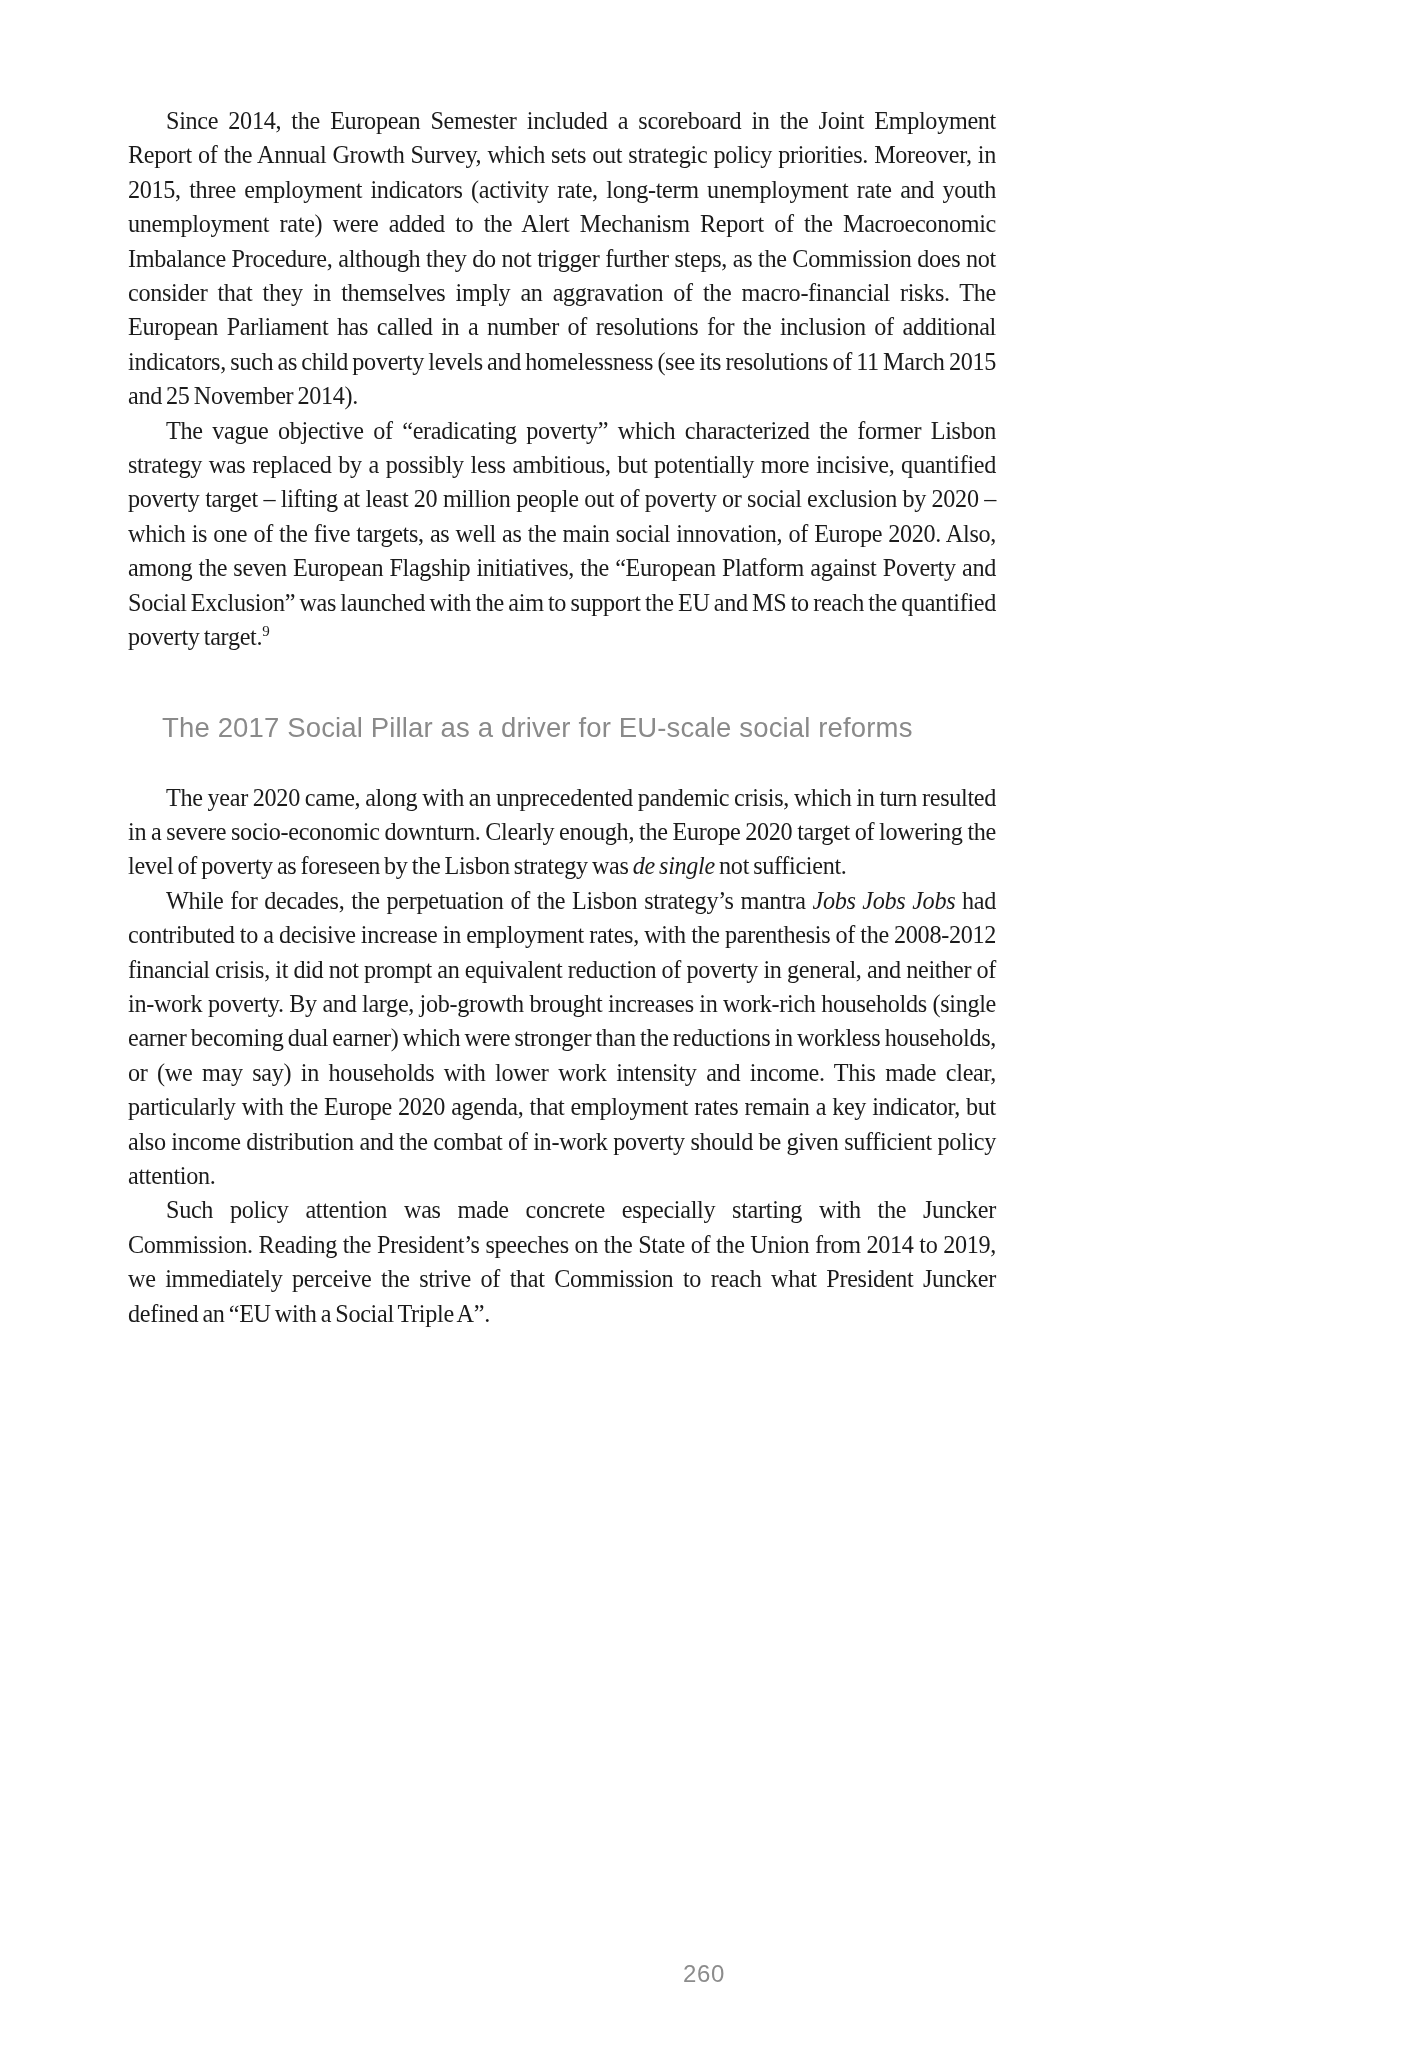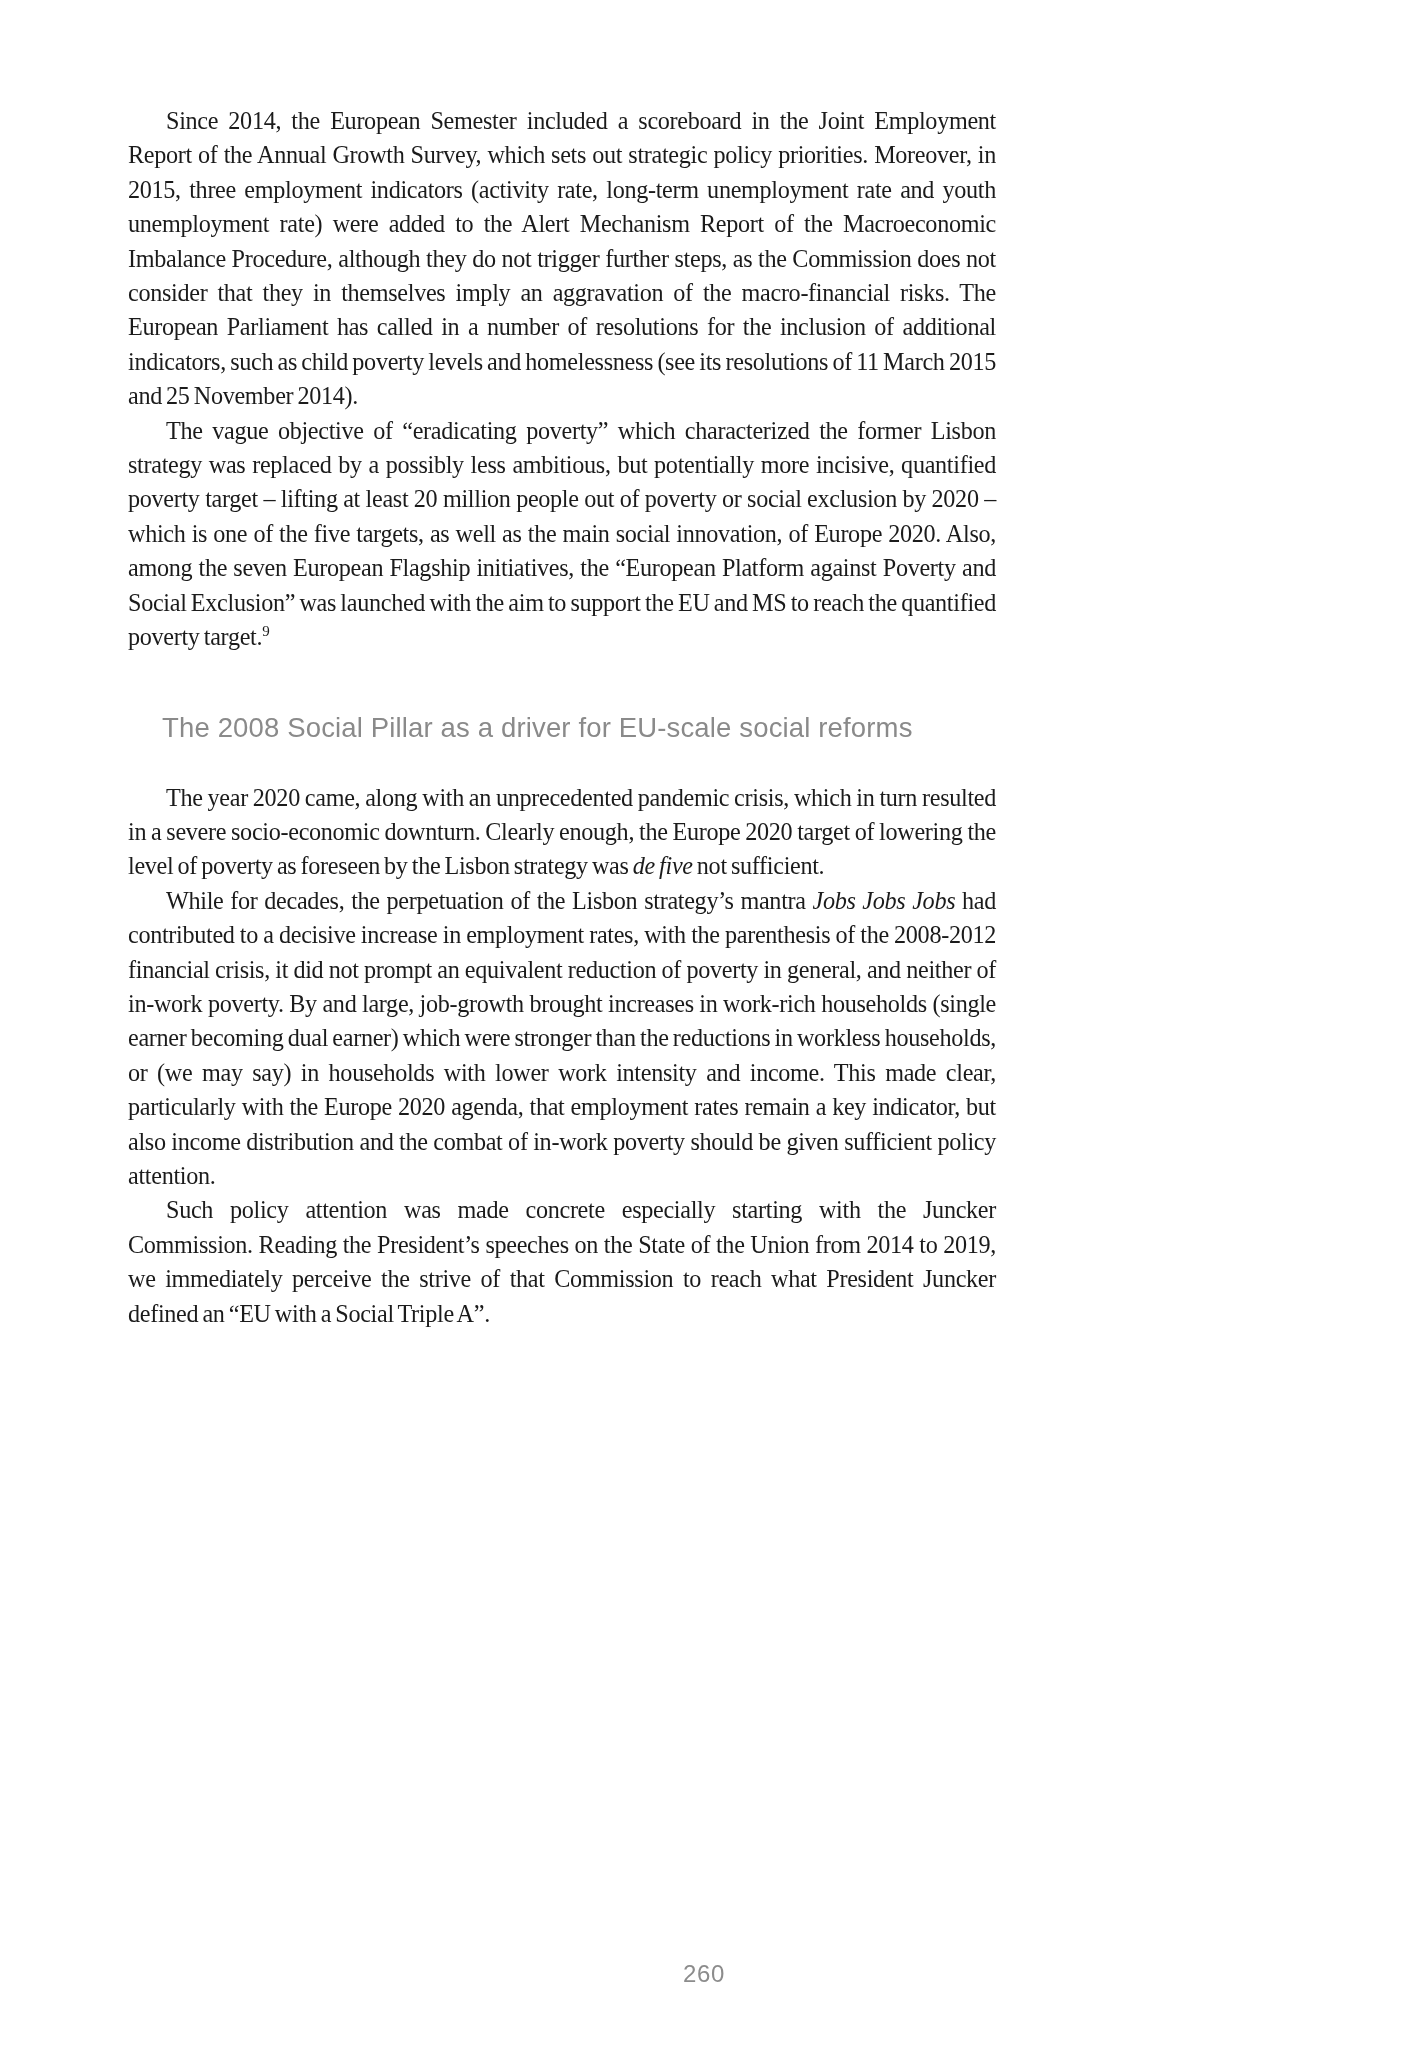--- a/index.html
+++ b/index.html
@@ -93,24 +93,24 @@
 
 <div class="page">
 
   <div class="content">
 
     <p class="body-par tight">Since 2014, the European Semester included a scoreboard in the Joint Employment Report of the Annual Growth Survey, which sets out strategic policy priorities. Moreover, in 2015, three employment indicators (activity rate, long-term unemployment rate and youth unemployment rate) were added to the Alert Mechanism Report of the Macroeconomic Imbalance Procedure, although they do not trigger further steps, as the Commission does not consider that they in themselves imply an aggravation of the macro-financial risks. The European Parliament has called in a number of resolutions for the inclusion of additional indicators, such as child poverty levels and homelessness (see its resolutions of 11 March 2015 and 25 November 2014).</p>
 
     <p class="body-par tight"><span>The vague objective of “eradicating poverty” which characterized the former Lisbon strategy was replaced by a possibly less ambitious, but potentially more incisive, quantified poverty target – lifting at least 20 million people out of poverty or social exclusion by 2020 – which is one of the five targets, as well as the main social innovation, of Europe 2020. Also, among the seven European Flagship initiatives, the “European Platform against Poverty and Social Exclusion” was launched with the aim to support the EU and MS to reach the quantified poverty target.</span><sup class="fn-ref">9</sup></p>
 
     <div class="heading-block">
-      <h2 class="section-heading">The 2008 Social Pillar as a driver for EU-scale social reforms</h2>
+      <h2 class="section-heading">The 2017 Social Pillar as a driver for EU-scale social reforms</h2>
     </div>
 
-    <p class="body-par tight"><span>The year 2020 came, along with an unprecedented pandemic crisis, which in turn resulted in a severe socio-economic downturn. Clearly enough, the Europe 2020 target of lowering the level of poverty as foreseen by the Lisbon strategy was </span><em class="ital">de five</em><span> not sufficient.</span></p>
+    <p class="body-par tight"><span>The year 2020 came, along with an unprecedented pandemic crisis, which in turn resulted in a severe socio-economic downturn. Clearly enough, the Europe 2020 target of lowering the level of poverty as foreseen by the Lisbon strategy was </span><em class="ital">de single</em><span> not sufficient.</span></p>
 
     <p class="body-par tight"><span>While for decades, the perpetuation of the Lisbon strategy’s mantra </span><em class="ital">Jobs Jobs Jobs</em><span> had contributed to a decisive increase in employment rates, with the parenthesis of the 2008-2012 financial crisis, it did not prompt an equivalent reduction of poverty in general, and neither of in-work poverty. By and large, job-growth brought increases in work-rich households (single earner becoming dual earner) which were stronger than the reductions in workless households, or (we may say) in households with lower work intensity and income. This made clear, particularly with the Europe 2020 agenda, that employment rates remain a key indicator, but also income distribution and the combat of in-work poverty should be given sufficient policy attention.</span></p>
 
     <p class="body-par tight">Such policy attention was made concrete especially starting with the Juncker Commission. Reading the President’s speeches on the State of the Union from 2014 to 2019, we immediately perceive the strive of that Commission to reach what President Juncker defined an “EU with a Social Triple A”.</p>
 
   </div>
 
 
   <div class="page-number">260</div>
 

